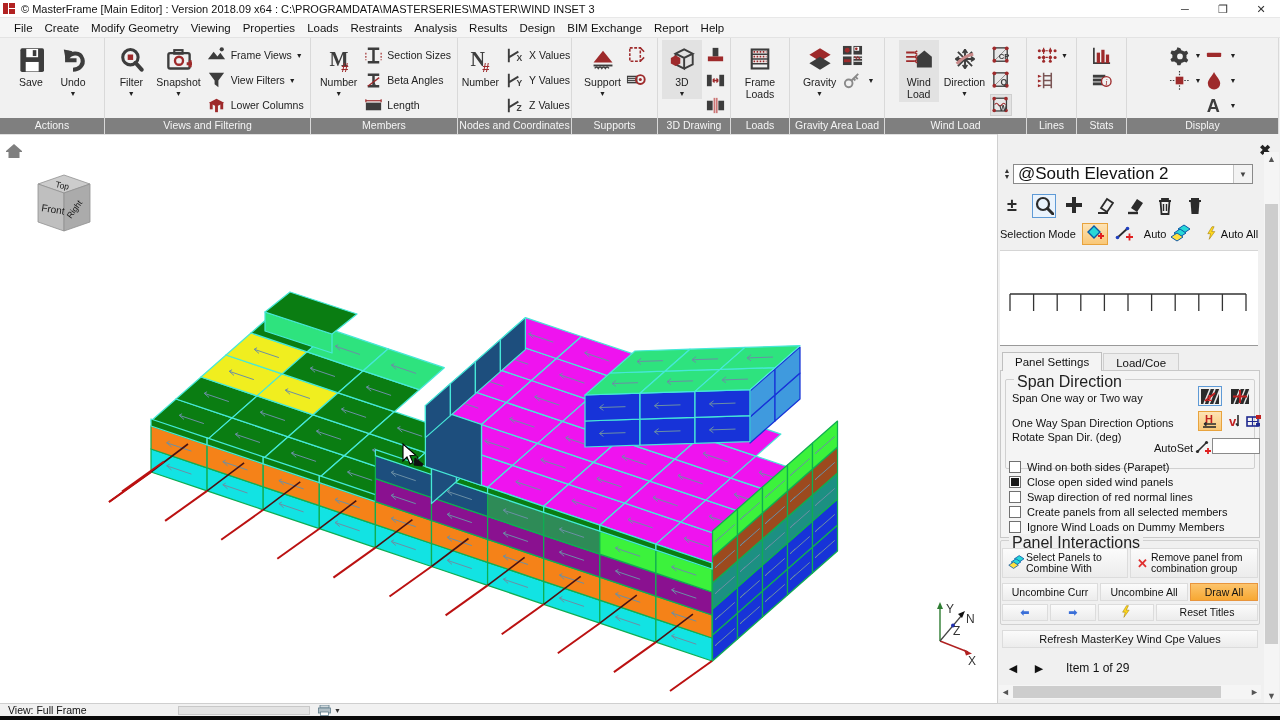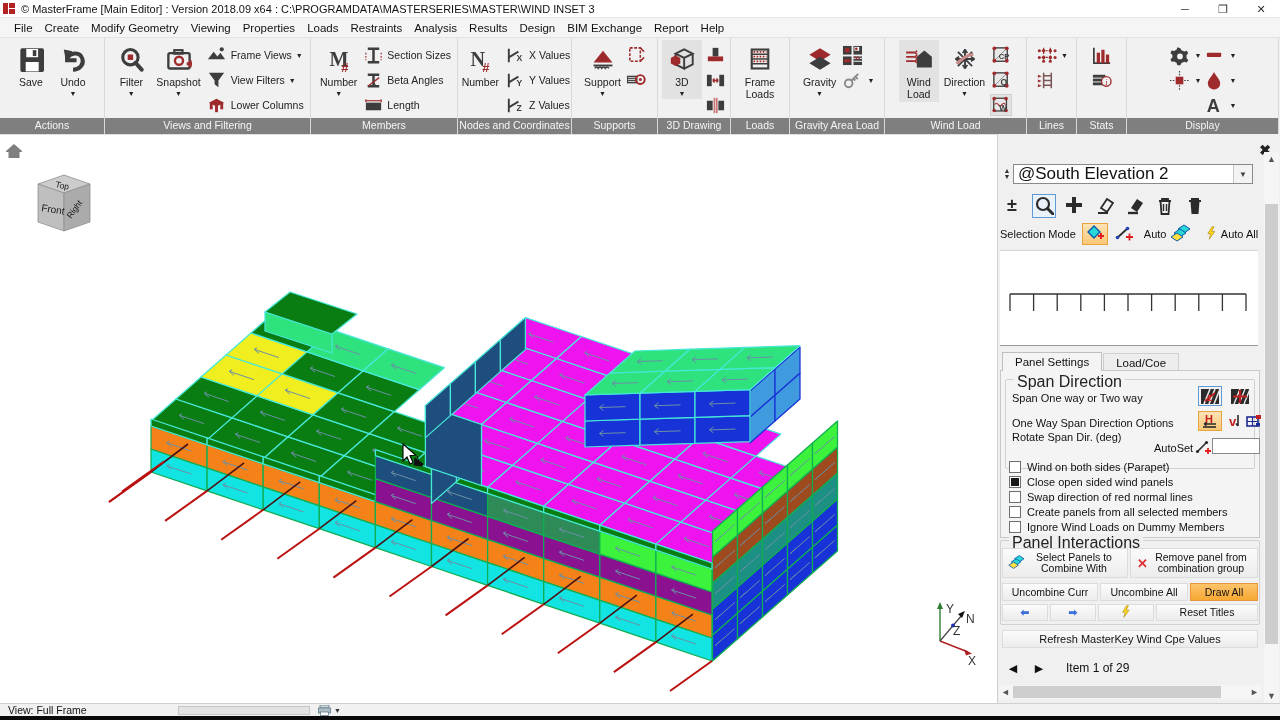--- a/index.html
+++ b/index.html
@@ -61,21 +61,21 @@
   .groupbox-label { position:absolute; top:-7px; left:8px; background:#f4f4f4; padding:0 3px; font-size:16px; color:#222; }
   .prow-label { position:absolute; font-size:11px; color:#111; }
   .opt-icon { position:absolute; width:24px; height:20px; display:flex; align-items:center; justify-content:center; }
   .opt-icon.bluesel { border:1px solid #5e9ad6; }
   .opt-icon.orangesel { background:linear-gradient(#fde3b5,#f9c878); border:1px solid #e8a33d; }
   #rotate-input { position:absolute; width:48px; height:16px; background:#fff; border:1px solid #8a8a8a; }
   .cbrow { position:absolute; left:8px; display:flex; align-items:center; gap:6px; font-size:11px; color:#111; height:14px;}
   .cbbox { width:12px; height:12px; border:1px solid #707070; background:#fff; display:flex; align-items:center; justify-content:center; }
   .cbbox .fill { width:8px; height:8px; background:#1a1a1a; }
   #pint-box { position:absolute; left:2px; top:406px; width:260px; height:85px; border:1px solid #d0d0d0; border-radius:2px; background:#f0f0f0;}
-  .pbtn { position:absolute; background:linear-gradient(#fbfbfb,#ececec); border:1px solid #dcdcdc; display:flex; align-items:center; justify-content:center; font-size:10.5px; color:#111; text-align:center; line-height:11px;}
+  .pbtn { position:absolute; background:linear-gradient(#fbfbfb,#ececec); border:1px solid #dcdcdc; display:flex; align-items:center; justify-content:center; font-size:10.5px; color:#111; text-align:left; line-height:11px;}
   .pbtn.orange { background:linear-gradient(#fcc46c,#f7a833); border:1px solid #e8953d; }
   #refresh-btn { position:absolute; left:4px; top:496px; width:256px; height:18px; background:linear-gradient(#fbfbfb,#ececec); border:1px solid #dcdcdc; display:flex; align-items:center; justify-content:center; font-size:11px; color:#111;}
   #itemnav { position:absolute; left:4px; top:523px; height:22px; display:flex; align-items:center; gap:4px; font-size:12px; color:#111; }
   .navbtn { width:22px; height:20px; display:flex; align-items:center; justify-content:center; font-size:11px; color:#111; }
   #hscroll { position:absolute; left:1px; top:551px; width:262px; height:14px; background:#f5f5f5; display:flex; align-items:center; }
   #hthumb { position:absolute; left:14px; top:1px; width:208px; height:12px; background:#cdcdcd; }
   .harrow { width:13px; height:14px; font-size:9px; color:#555; display:flex; align-items:center; justify-content:center; }
   #vscroll { position:absolute; right:1px; top:18px; width:15px; height:551px; background:#f5f5f5; }
   #vthumb { position:absolute; left:1px; top:52px; width:13px; height:440px; background:#cdcdcd; }
   .varrow { position:absolute; left:0; width:15px; height:14px; font-size:9px; color:#555; display:flex; align-items:center; justify-content:center; }

